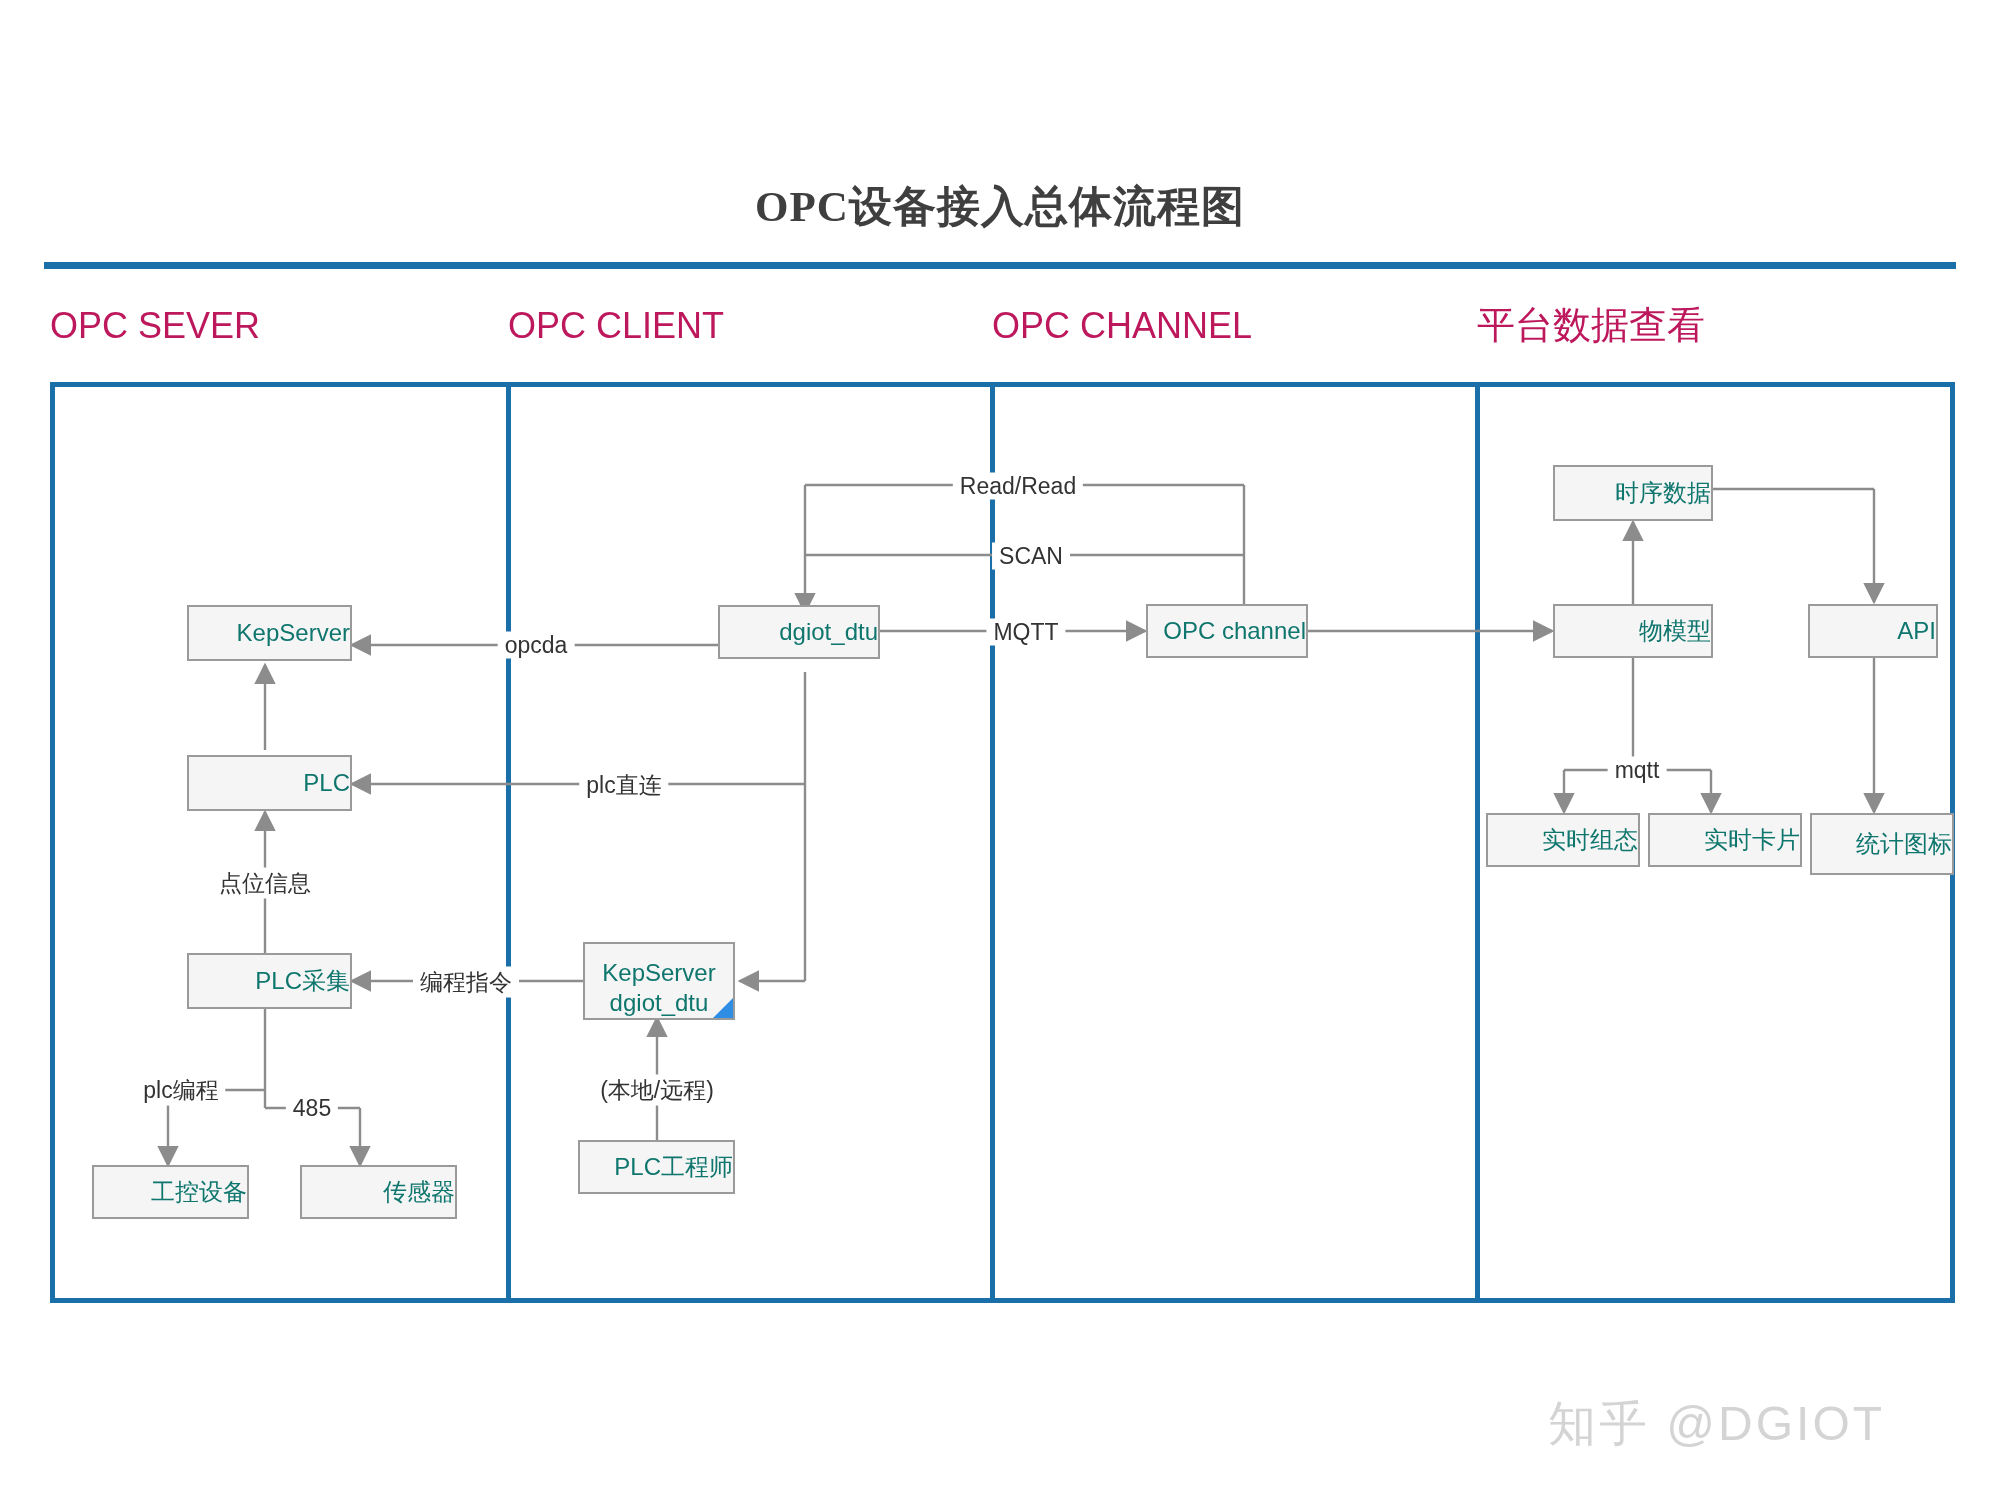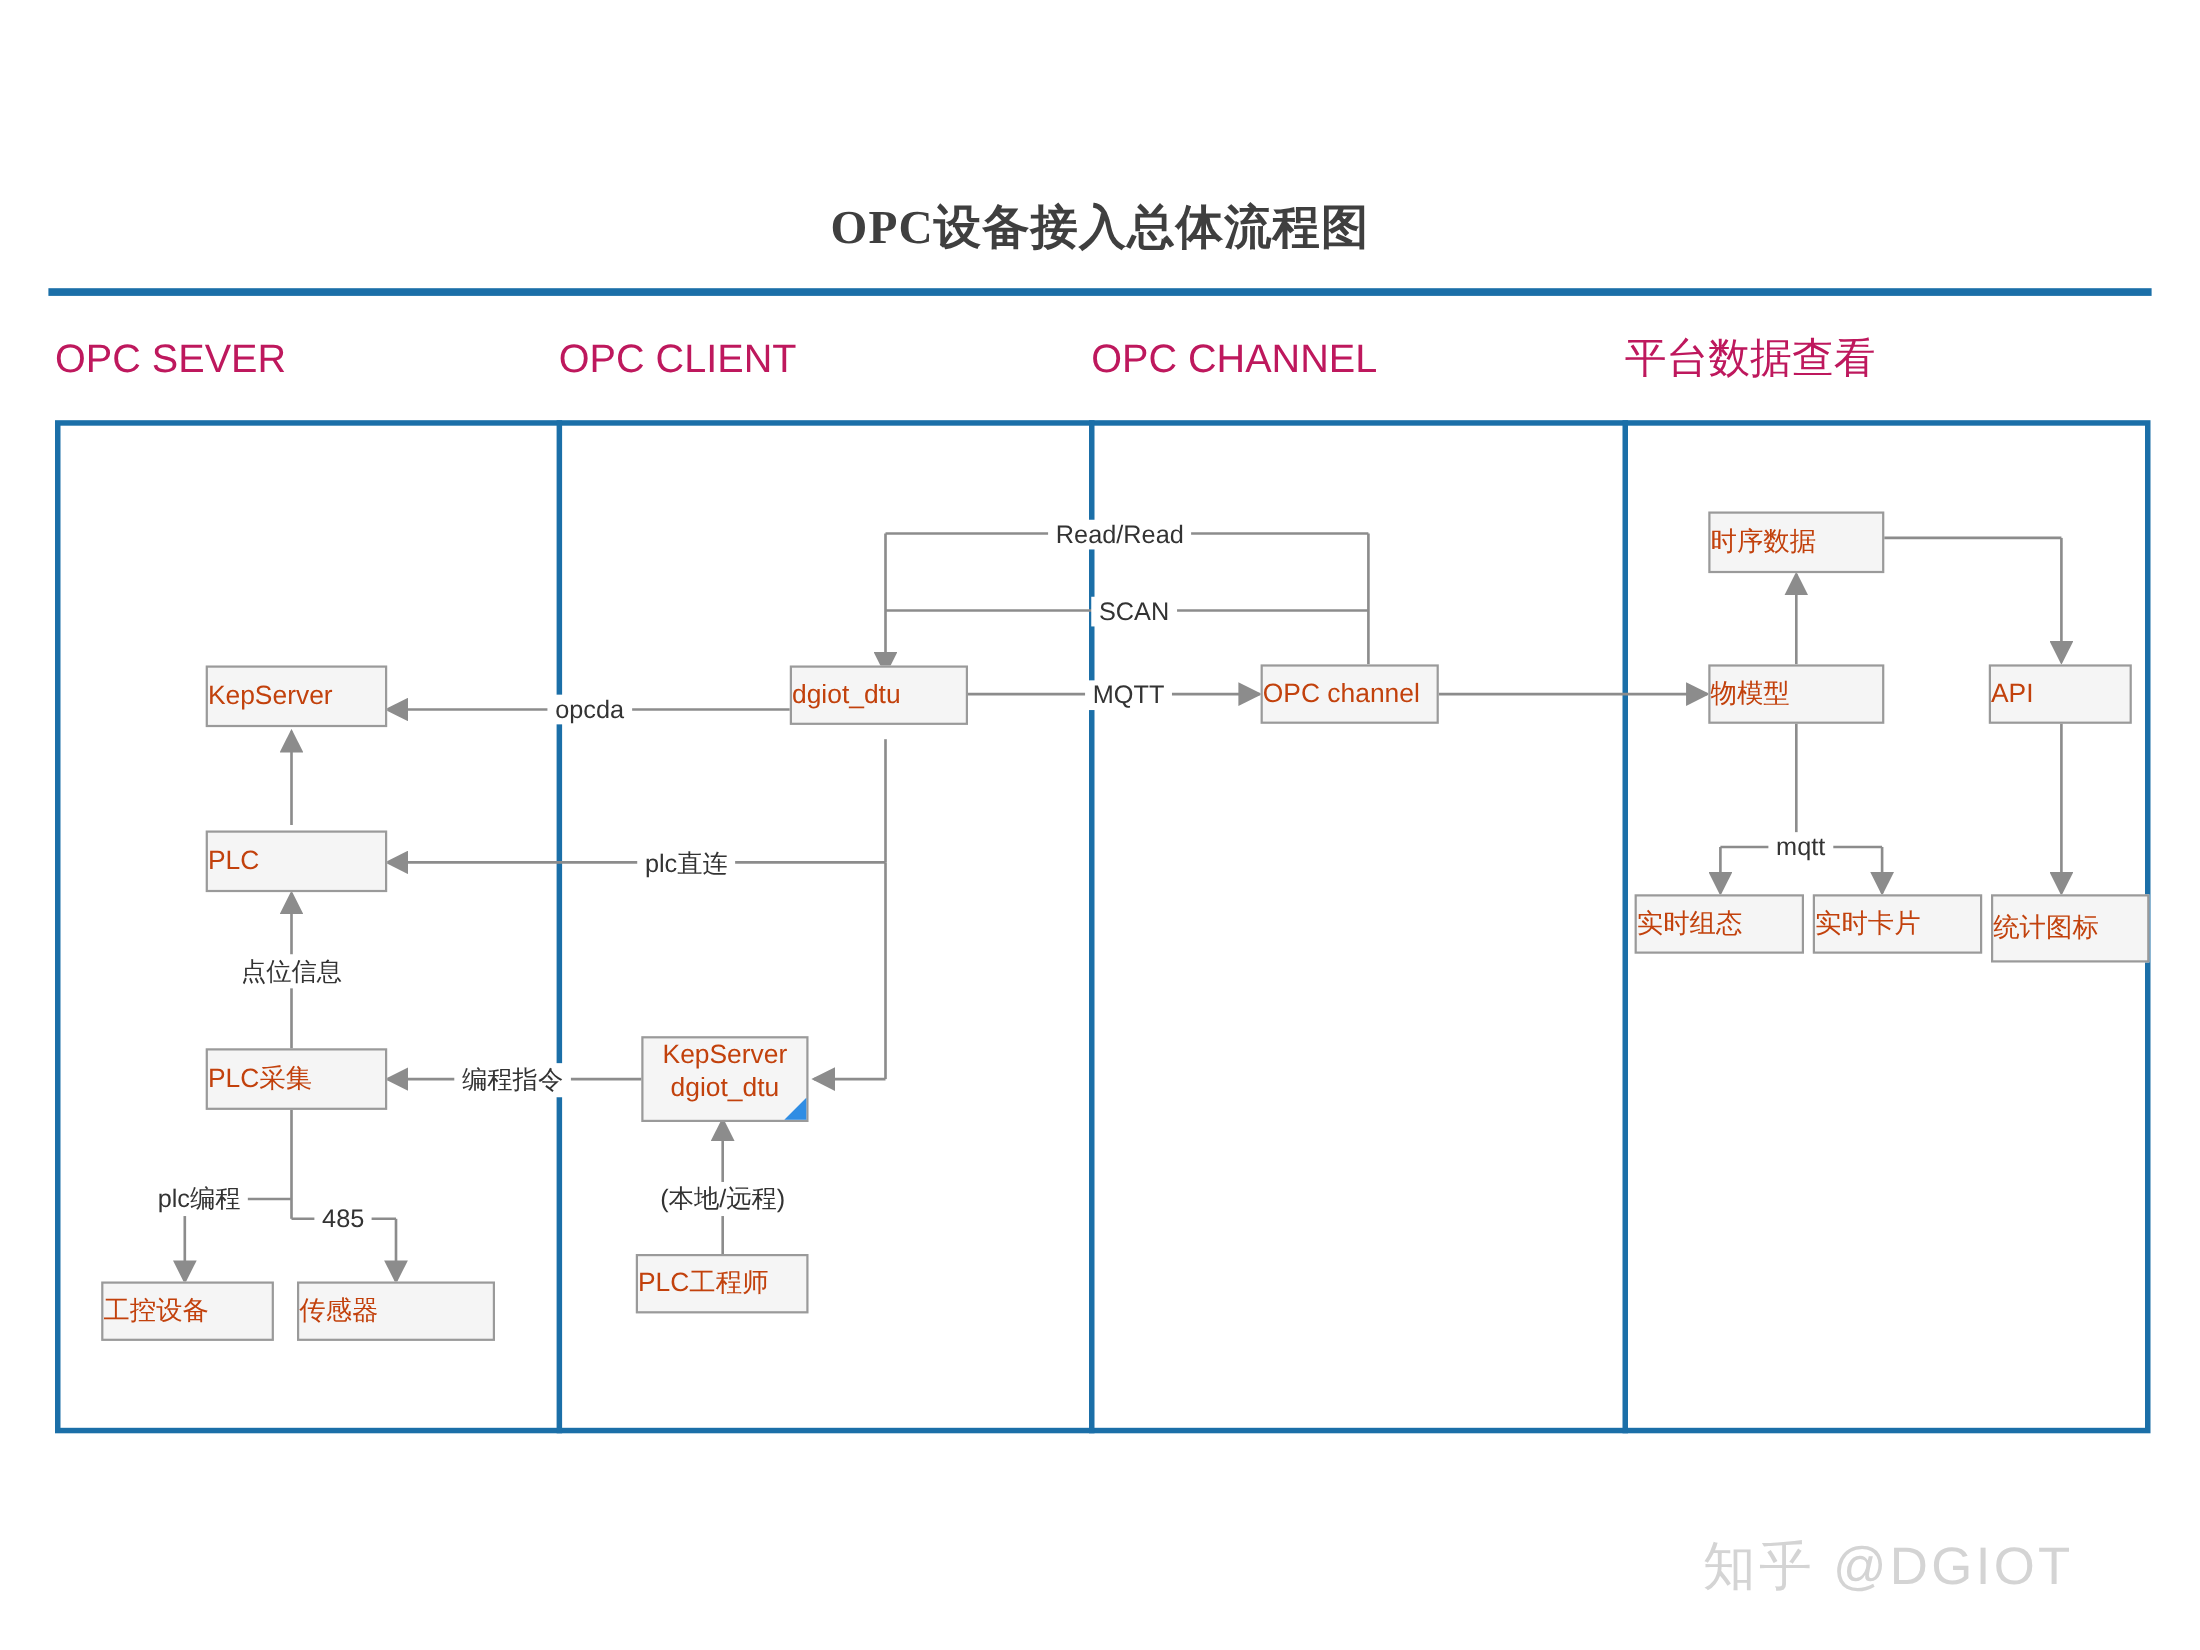--- a/index.html
+++ b/index.html
@@ -24,22 +24,22 @@
 
   #frame{position:absolute;left:50px;top:382px;width:1905px;height:921px;
          border:5px solid #1b6fa8;box-sizing:border-box;}
   .vdiv{position:absolute;top:382px;width:5px;height:921px;background:#1b6fa8;}
 
   svg#wires{position:absolute;left:0;top:0;width:2000px;height:1500px;
             pointer-events:none;}
 
   .node{
     position:absolute;background:#f5f5f5;border:2px solid #9a9a9a;
-    display:flex;align-items:center;justify-content:flex-start;
-    font-size:24px;color:#c2410c;line-height:1.25;text-align:center;
+    display:flex;align-items:center;justify-content:flex-end;
+    font-size:24px;color:#0f766e;line-height:1.25;text-align:center;
     box-sizing:border-box;white-space:nowrap;
   }
   .node.two{flex-direction:column;}
   .node .ln{display:block;}
   .corner{position:absolute;right:0;bottom:0;width:0;height:0;
           border-left:20px solid transparent;border-bottom:20px solid #2f8de4;}
 
   .elabel{
     position:absolute;font-size:23px;color:#333;background:#ffffff;
     padding:0 7px;white-space:nowrap;transform:translate(-50%,-50%);
@@ -141,21 +141,21 @@
 </div>
 
 <div class="node" style="left:187px;top:953px;width:165px;height:56px;">
   <span>PLC采集</span>
 </div>
 
 <div class="node" style="left:92px;top:1165px;width:157px;height:54px;">
   <span>工控设备</span>
 </div>
 
-<div class="node" style="left:270px;top:1165px;width:180px;height:54px;">
+<div class="node" style="left:300px;top:1165px;width:157px;height:54px;">
   <span>传感器</span>
 </div>
 
 <div class="node" style="left:718px;top:605px;width:162px;height:54px;">
   <span>dgiot_dtu</span>
 </div>
 
 <div class="node two" style="left:583px;top:942px;width:152px;height:78px;">
   <span class="ln">KepServer</span>
   <span class="ln">dgiot_dtu</span>

